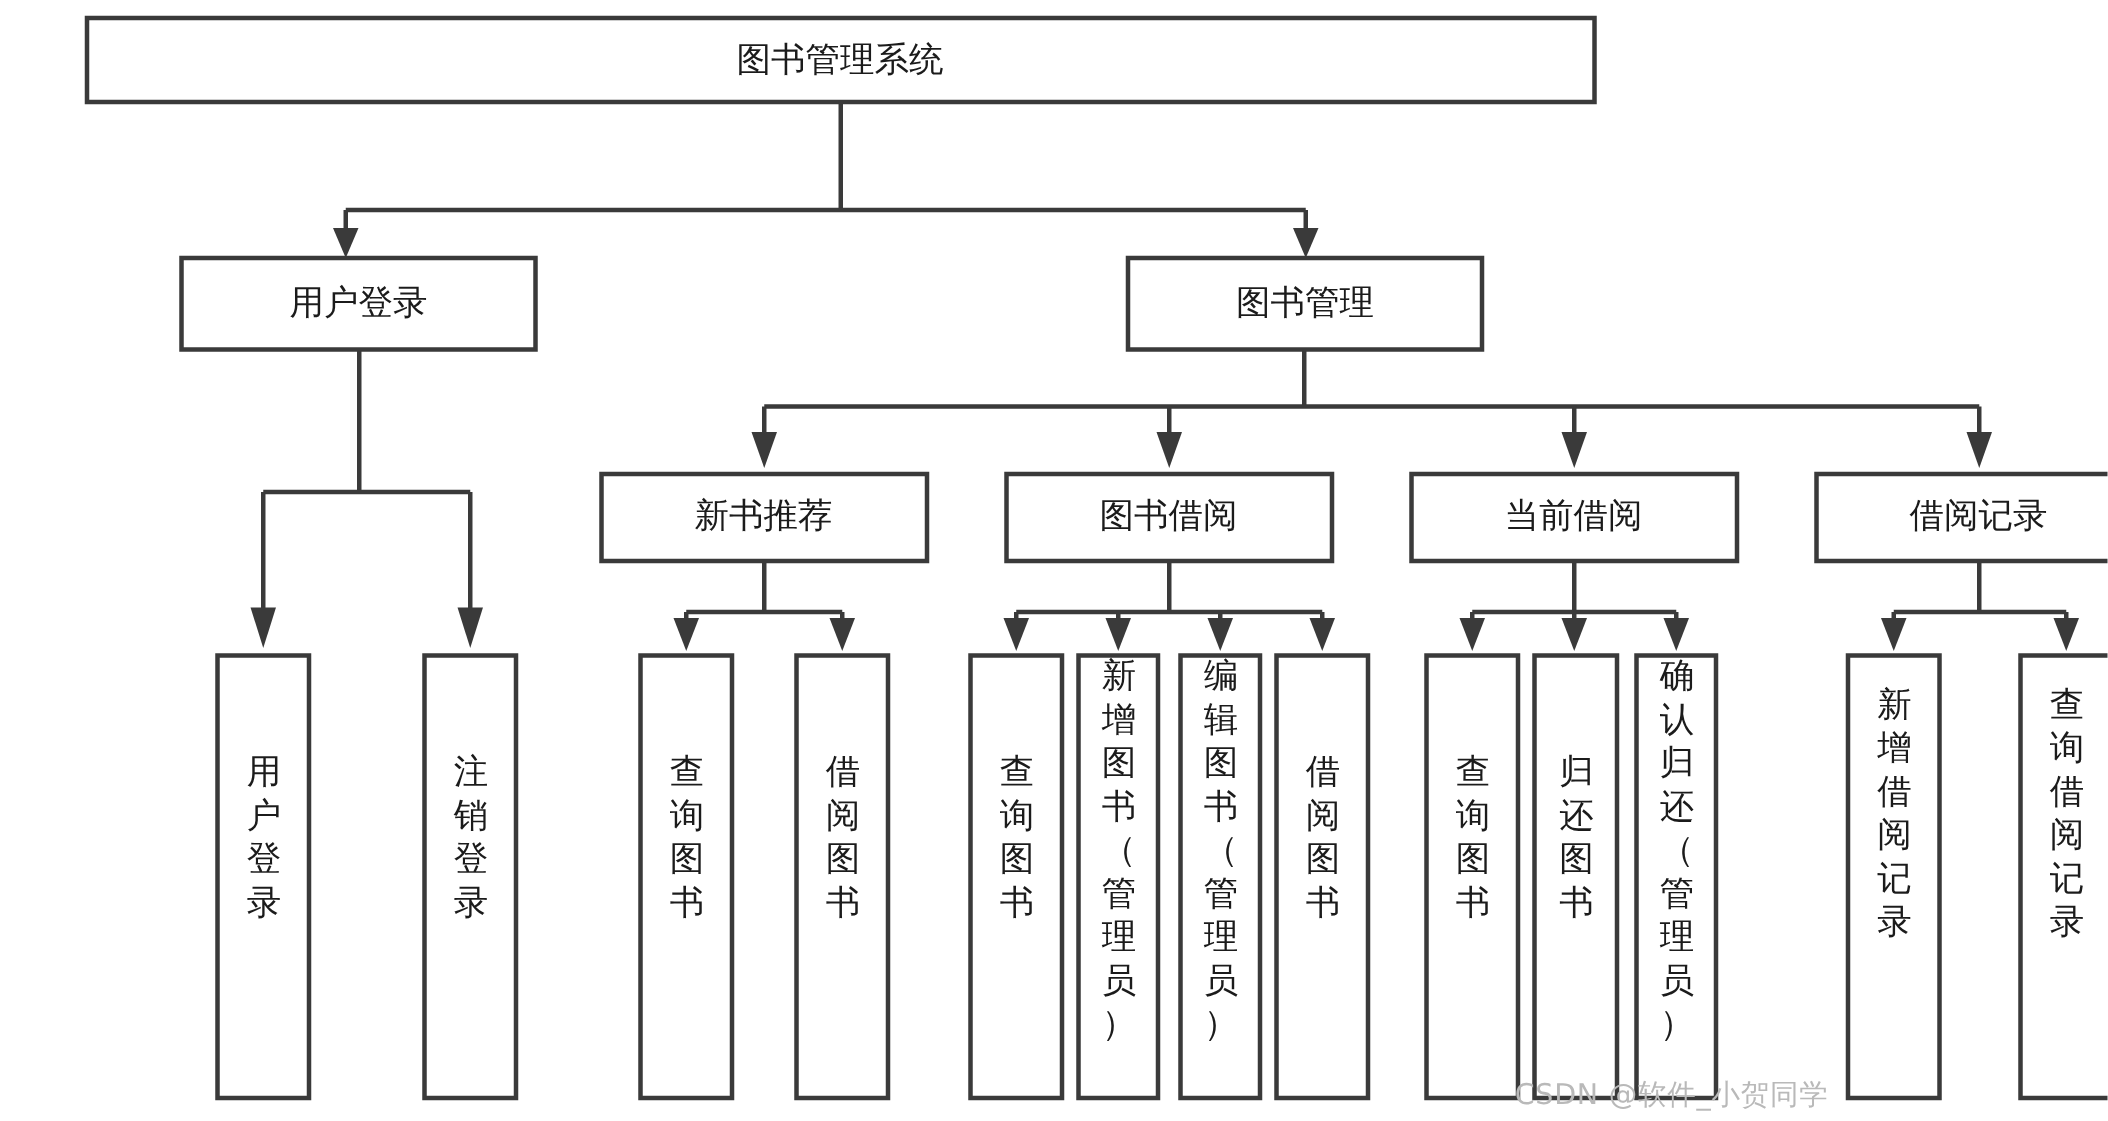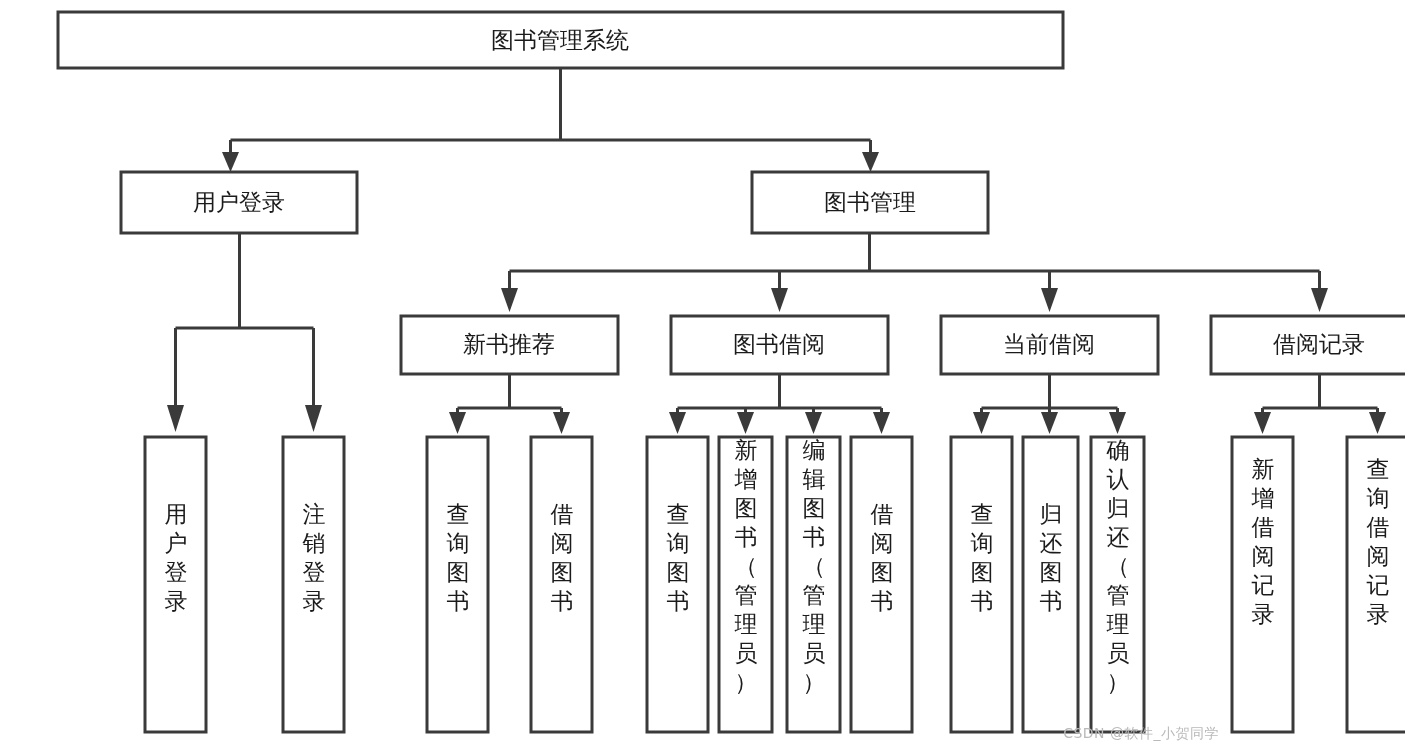--- a/index.html
+++ b/index.html
@@ -51,21 +51,21 @@
   }
   .arrow-head {
     fill: #3a3a3a;
     stroke: none;
   }
   .watermark {
     position: absolute;
     right: 8px;
     bottom: 4px;
     font-family: "DejaVu Sans", "Liberation Sans", sans-serif;
-    font-size: 14px;
+    font-size: 19px;
     color: #b9b9b9;
     white-space: nowrap;
     letter-spacing: 0.5px;
   }
 </style>
 </head>
 <body>
 
 <div id="diagram-root">
   <svg id="tree-svg" viewBox="0 0 1405 747">

